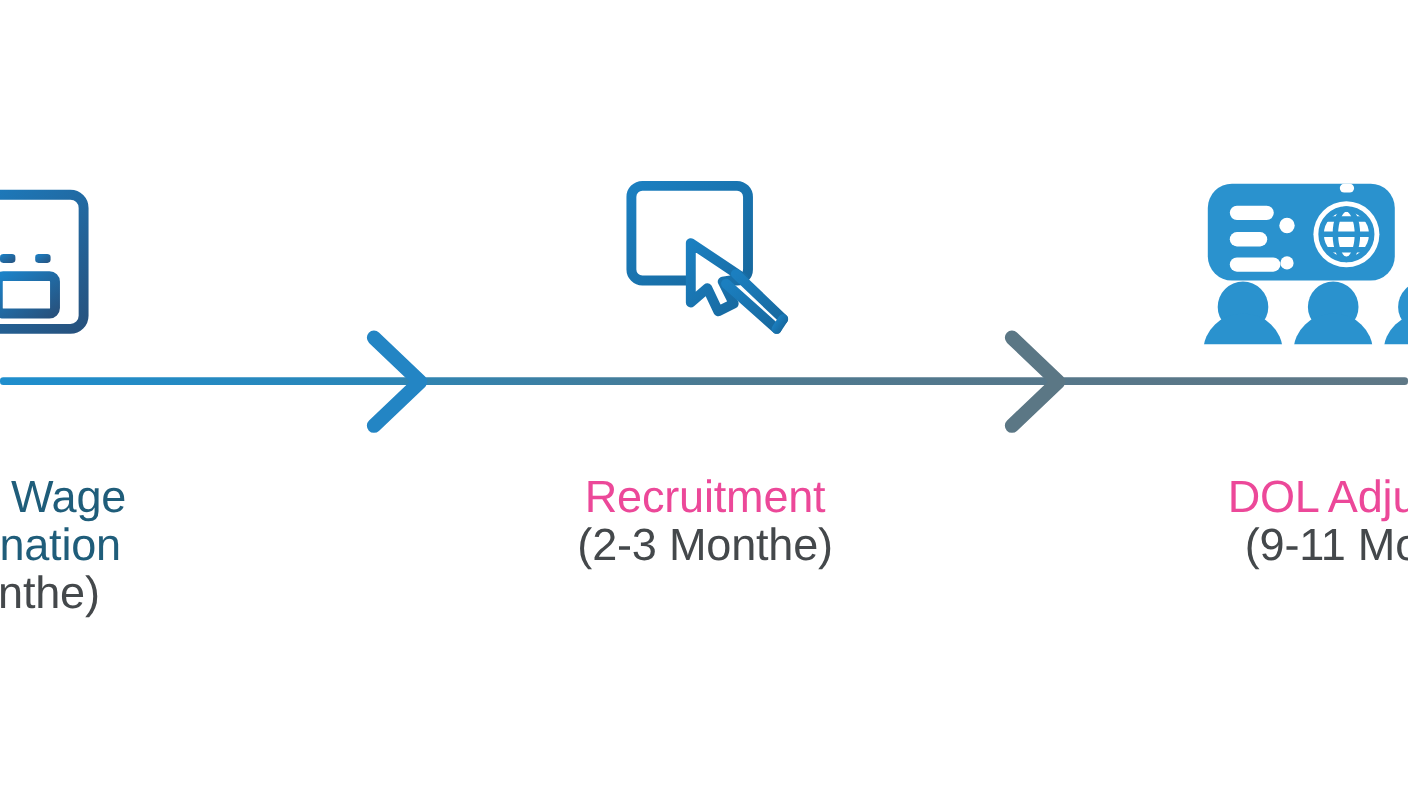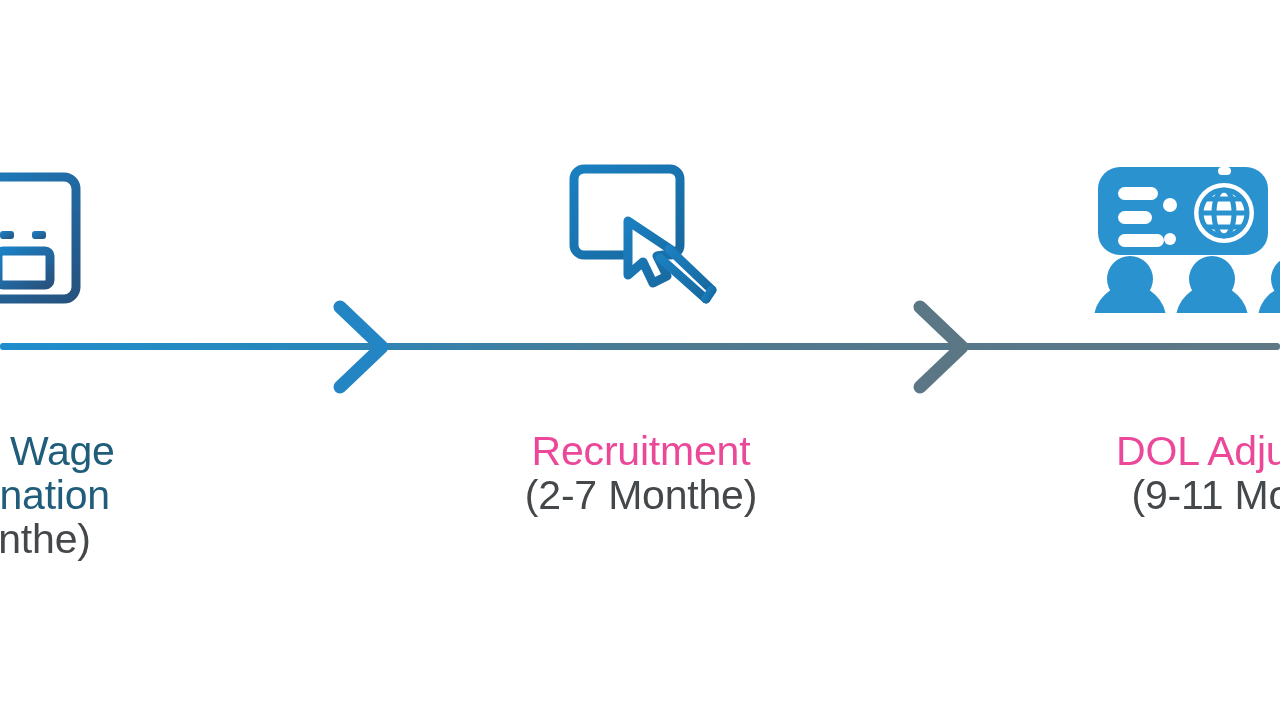--- a/index.html
+++ b/index.html
@@ -176,21 +176,21 @@
 
         <path d="M72 68 L72 122 L87 109 L97 130 L111 123 L101 103 L120 100 Z" fill="#ffffff" stroke="url(#g2)" stroke-width="9" stroke-linejoin="round"></path>
 
         <path d="M104 105 L150 146" stroke="url(#g2)" stroke-width="9" stroke-linecap="round"></path>
         <path d="M113 96 L156 137" stroke="url(#g2)" stroke-width="9" stroke-linecap="round"></path>
         <path d="M150 146 L156 137" stroke="url(#g2)" stroke-width="9" stroke-linecap="round"></path>
       </svg>
     </div>
     <div class="stage-label label-dark">
       <span class="ttl">Recruitment</span>
-      <span class="dur">(2-7 Monthe)</span>
+      <span class="dur">(2-3 Monthe)</span>
     </div>
   </div>
 
   <div class="stage s3">
     <div class="stage-icon">
       <svg width="260" height="160" viewBox="0 0 260 160">
         <g fill="#2a92ce">
 
           <rect x="10" y="14" width="170" height="88" rx="22"></rect>
         </g>

